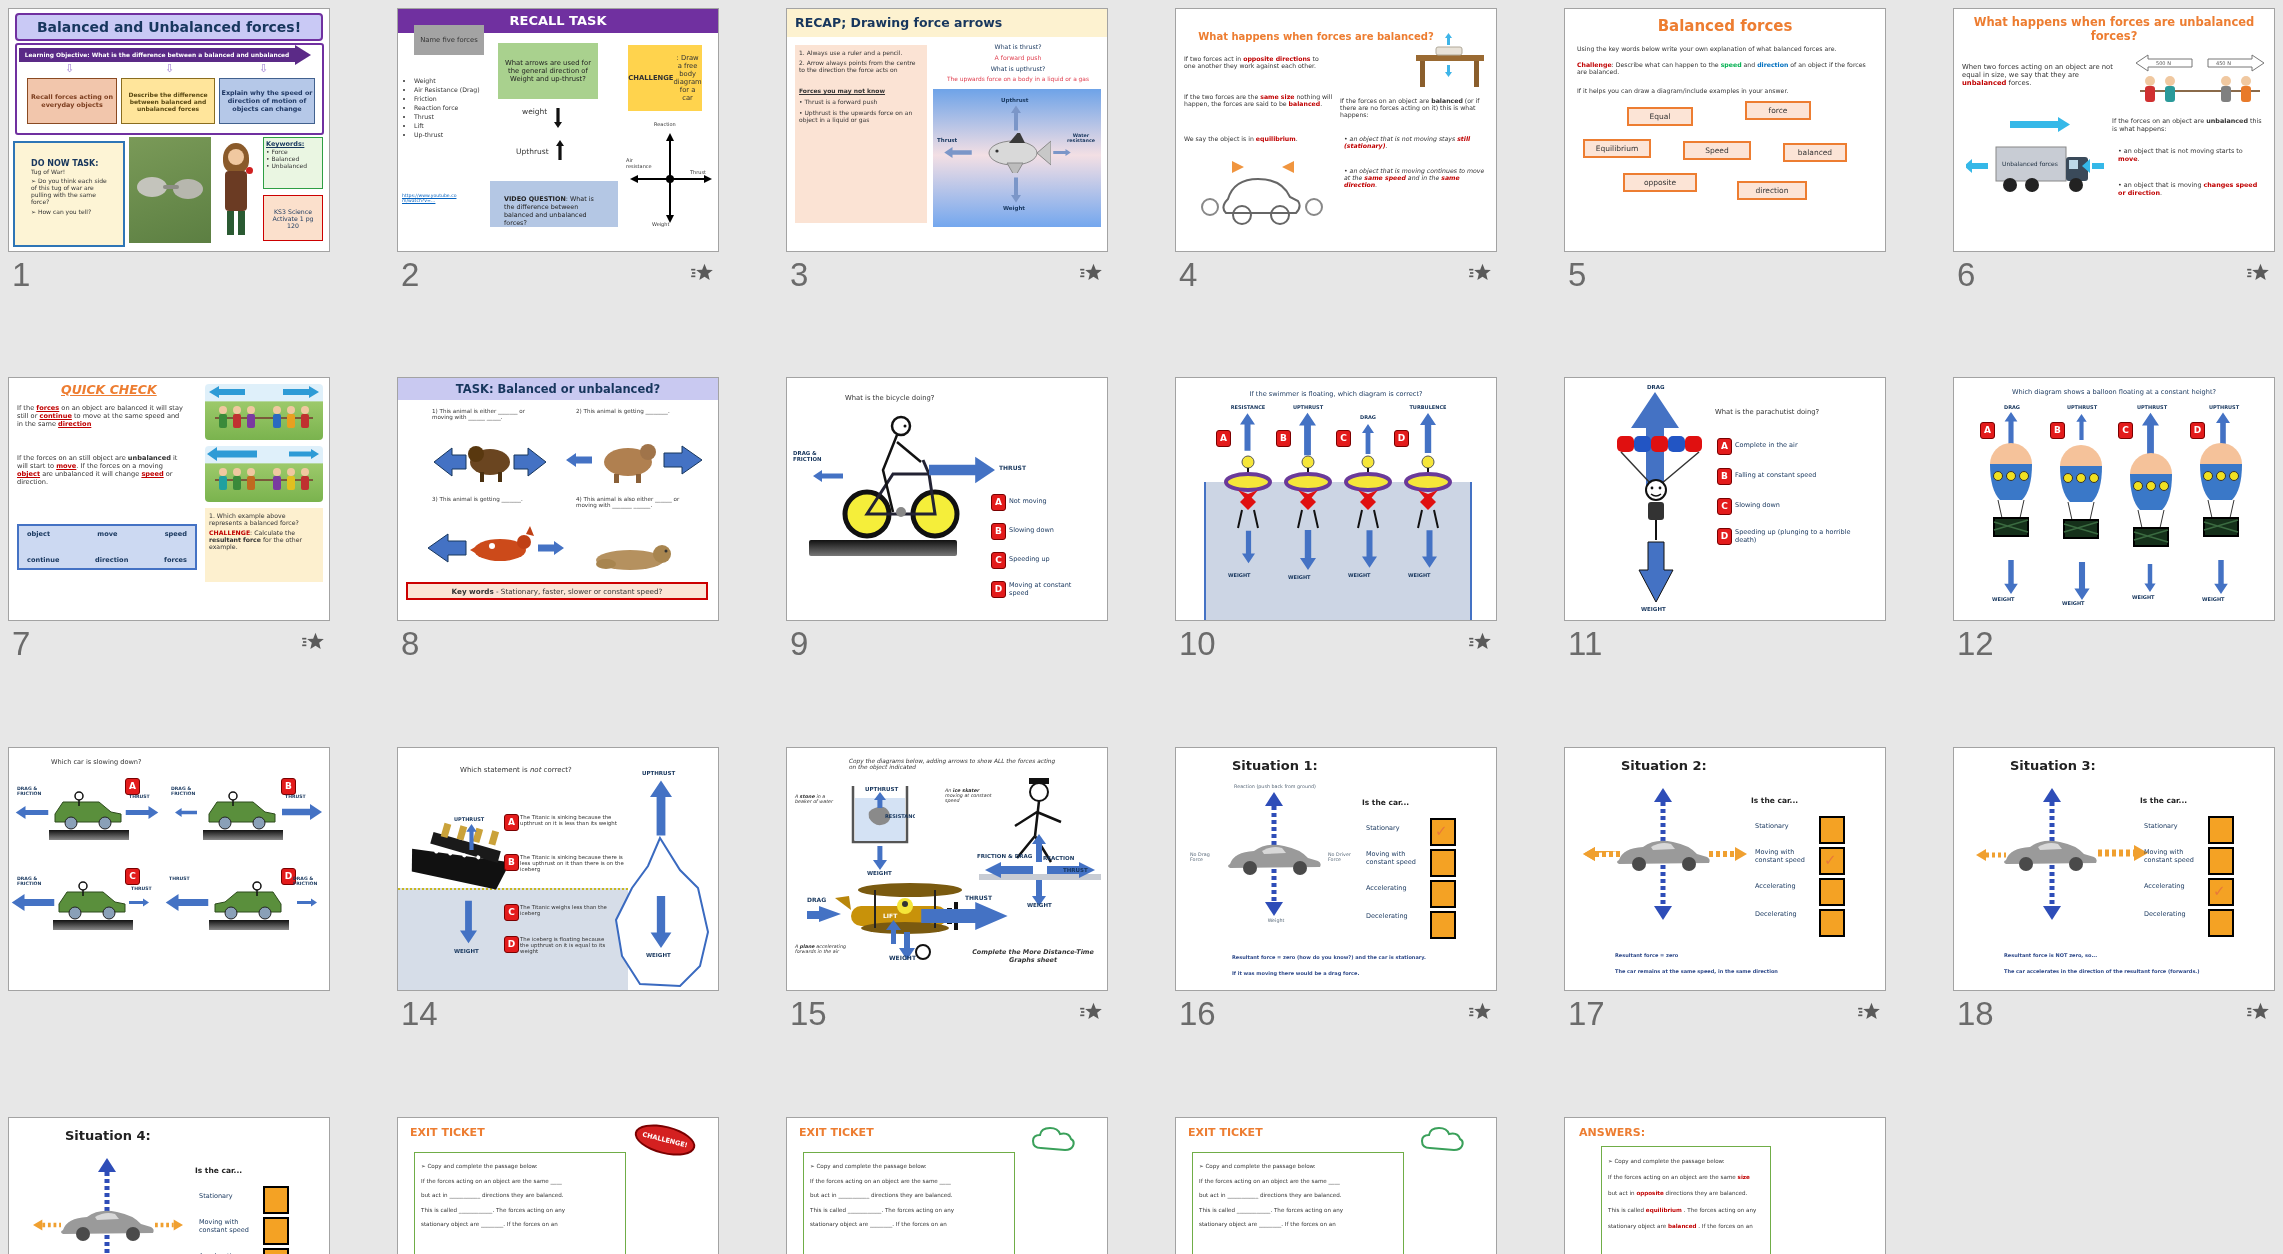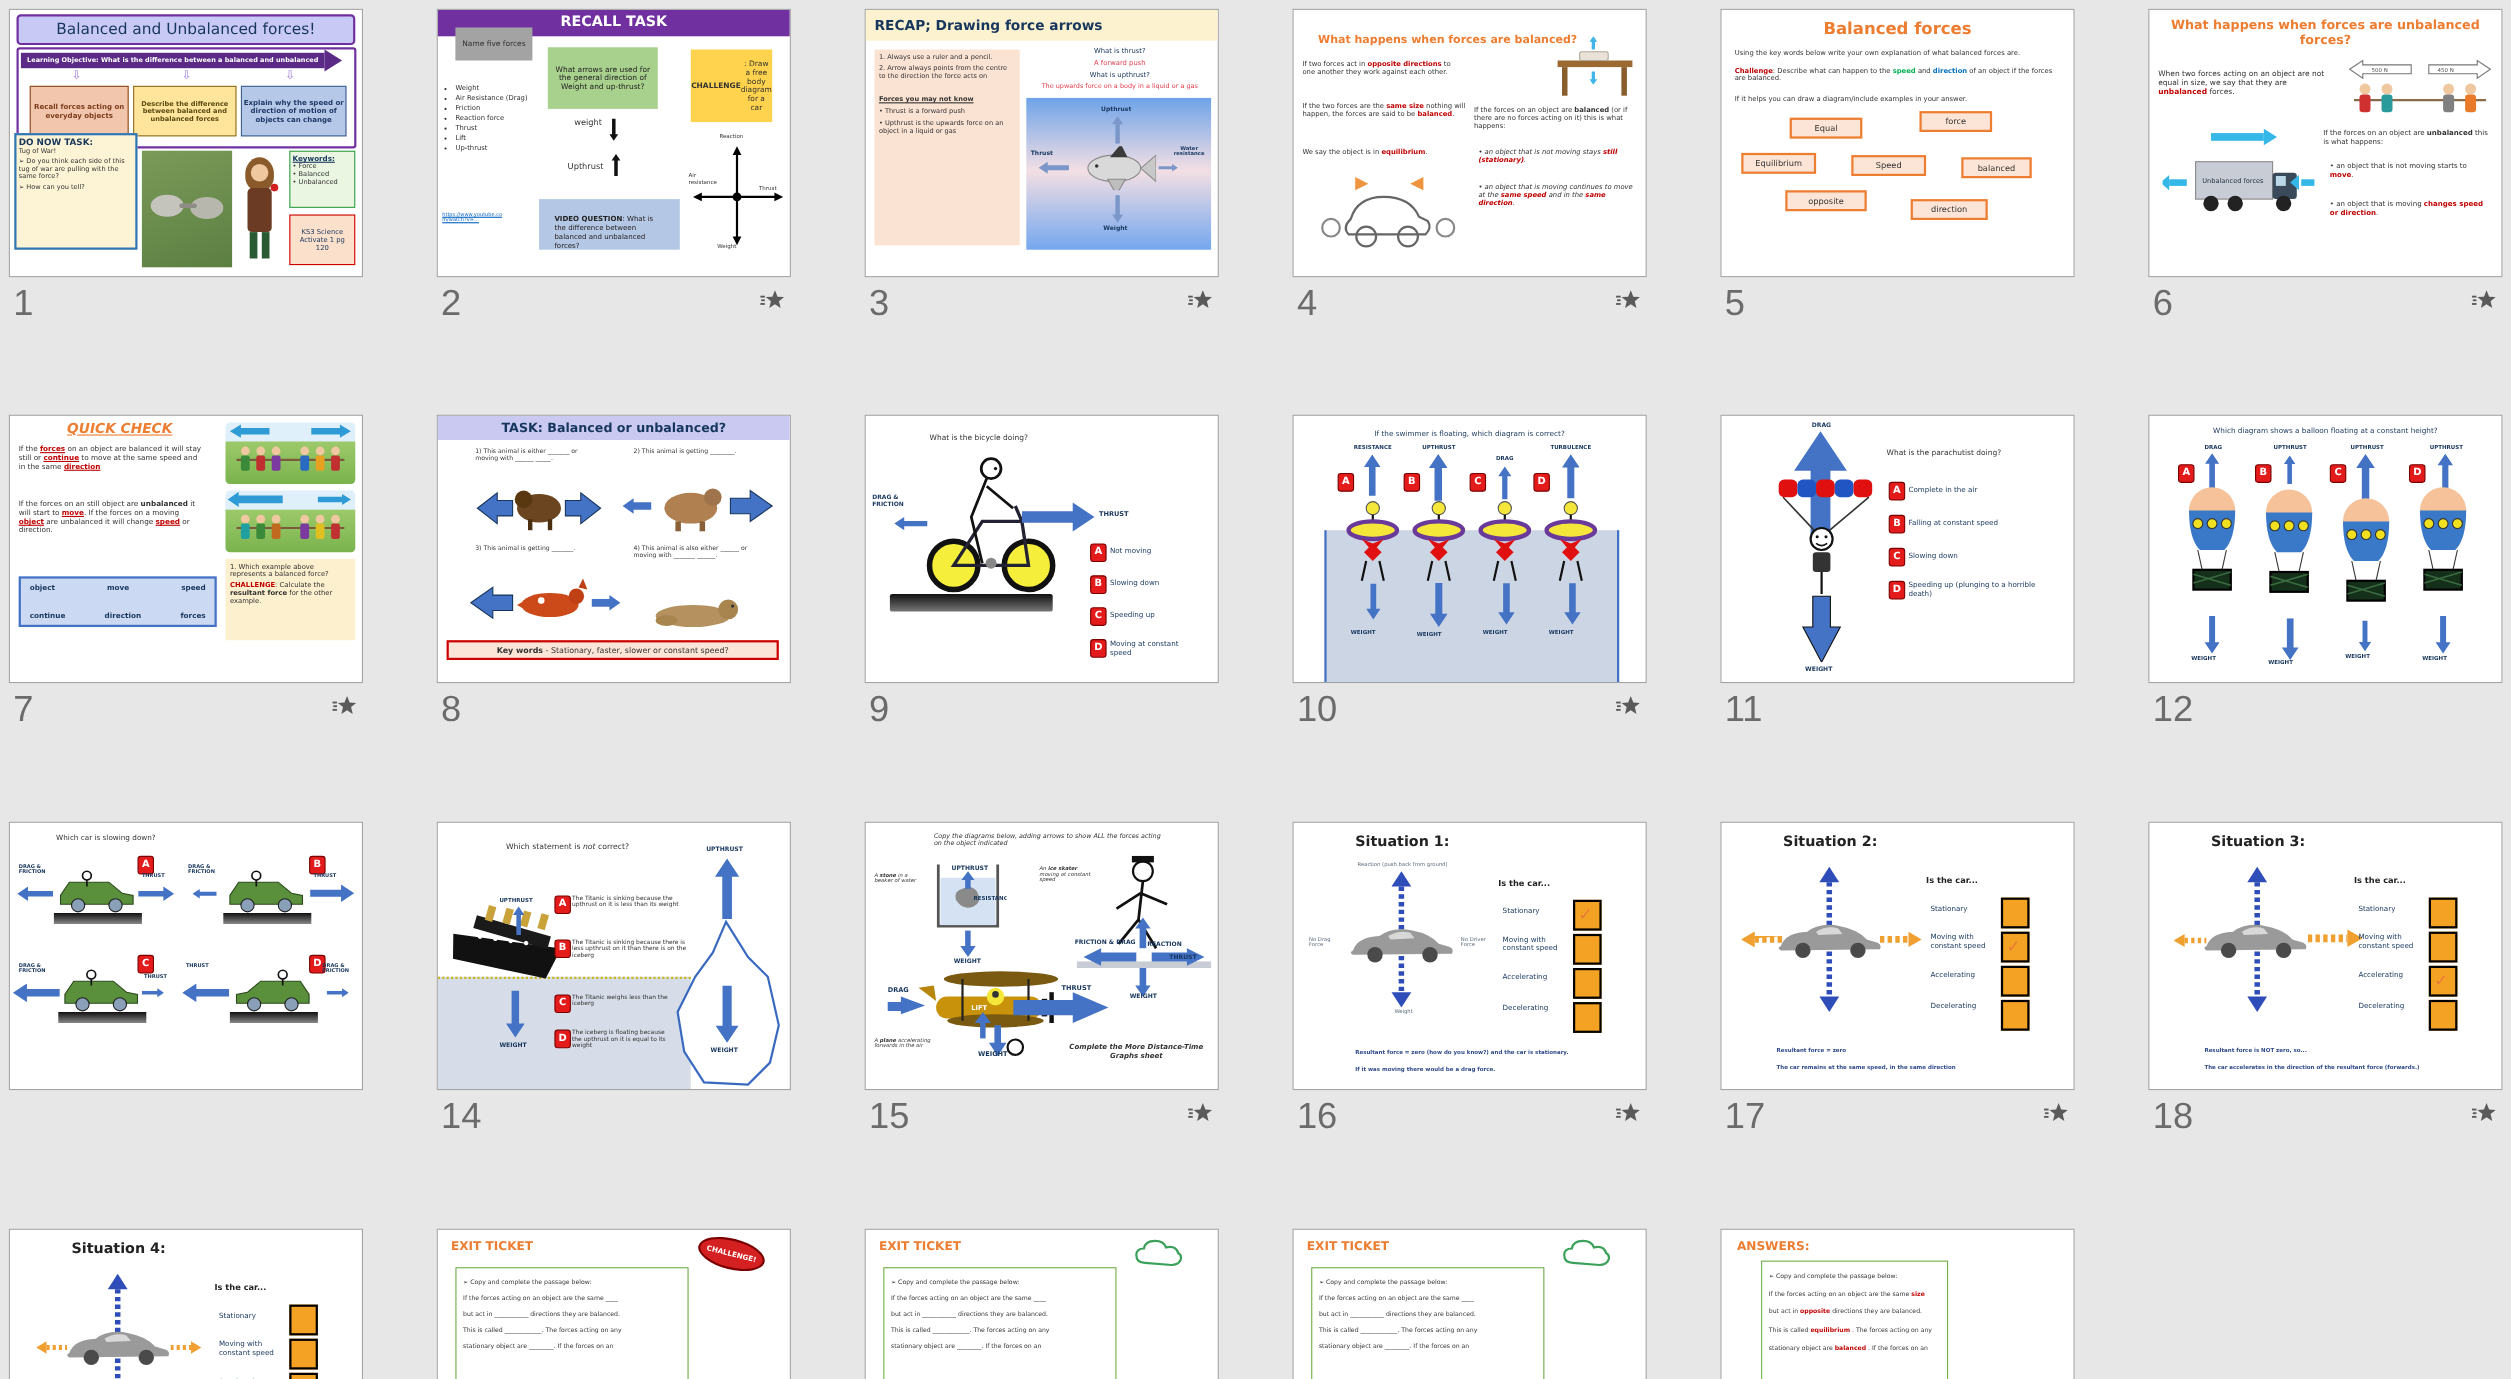--- a/index.html
+++ b/index.html
@@ -38,32 +38,32 @@
     <polygon id="ad" points="20,100 0,70 12,70 12,0 28,0 28,70 40,70"></polygon>
     <polygon id="al" points="0,20 30,0 30,12 100,12 100,28 30,28 30,40"></polygon>
     <polygon id="ar" points="100,20 70,0 70,12 0,12 0,28 70,28 70,40"></polygon>
   </defs>
 </svg>
 
 <div class="board">
 
   <div class="cell" style="left:0;top:0">
     <div class="sl">
-      <div class="ab tc" style="left:6px;top:4px;width:304px;height:24px;background:#c9c9f5;border:2px solid #7030a0;border-radius:4px;font-size:14px;font-weight:normal;color:#17365d;line-height:24px">Balanced and Unbalanced forces!</div>
+      <div class="ab tc" style="left:6px;top:4px;width:304px;height:24px;background:#c9c9f5;border:2px solid #7030a0;border-radius:4px;font-size:14px;font-weight:bold;color:#17365d;line-height:24px">Balanced and Unbalanced forces!</div>
       <div class="ab" style="left:6px;top:34px;width:305px;height:88px;border:2px solid #7030a0;border-radius:3px">
         <div class="ab tc" style="left:2px;top:3px;width:276px;height:14px;background:#5b2a87;color:#fff;font-size:5.9px;font-weight:bold;line-height:14px">Learning Objective: What is the difference between a balanced and unbalanced force?</div>
         <div class="ab" style="left:278px;top:0;width:0;height:0;border-top:10px solid transparent;border-bottom:10px solid transparent;border-left:16px solid #5b2a87"></div>
         <span class="ab" style="left:48px;top:17px;font-size:11px;color:#9f7fd4">⇩</span>
         <span class="ab" style="left:148px;top:17px;font-size:11px;color:#9f7fd4">⇩</span>
         <span class="ab" style="left:242px;top:17px;font-size:11px;color:#9f7fd4">⇩</span>
         <div class="ab tc" style="left:10px;top:33px;width:88px;height:44px;background:#f2c6ac;border:1.5px solid #8a4a22;color:#7b3c1d;font-size:6.4px;font-weight:bold;display:flex;align-items:center;justify-content:center">Recall forces acting on everyday objects</div>
         <div class="ab tc" style="left:104px;top:33px;width:92px;height:44px;background:#ffe59b;border:1.5px solid #8a6d1f;color:#5b4a13;font-size:6px;font-weight:bold;display:flex;align-items:center;justify-content:center">Describe the difference between balanced and unbalanced forces</div>
         <div class="ab tc" style="left:202px;top:33px;width:94px;height:44px;background:#b5c8e8;border:1.5px solid #41618e;color:#1f3864;font-size:6.4px;font-weight:bold;display:flex;align-items:center;justify-content:center">Explain why the speed or direction of motion of objects can change</div>
       </div>
-      <div class="ab" style="left:4px;top:112px;width:112px;height:106px;background:#fdf4d5;border:2px solid #2e75b6;padding:2px;box-sizing:border-box">
+      <div class="ab" style="left:4px;top:132px;width:112px;height:106px;background:#fdf4d5;border:2px solid #2e75b6;padding:16px;box-sizing:border-box">
         <div style="font-size:8px;font-weight:bold;color:#17365d">DO NOW TASK:</div>
         <div style="font-size:6px;color:#333">Tug of War!</div>
         <div style="font-size:6px;color:#333;margin-top:2px">➢ Do you think each side of this tug of war are pulling with the same force?</div>
         <div style="font-size:6px;color:#333;margin-top:3px">➢ How can you tell?</div>
       </div>
       <div class="ab" style="left:120px;top:128px;width:82px;height:106px;background:linear-gradient(160deg,#7a9a58,#5c7f42)">
         <div class="ab" style="left:8px;top:40px;width:30px;height:20px;background:#c4c4bc;border-radius:50%"></div>
         <div class="ab" style="left:44px;top:42px;width:30px;height:20px;background:#b7b7ae;border-radius:50%"></div>
         <div class="ab" style="left:34px;top:48px;width:16px;height:4px;background:#8d8d85;border-radius:2px"></div>
       </div>

